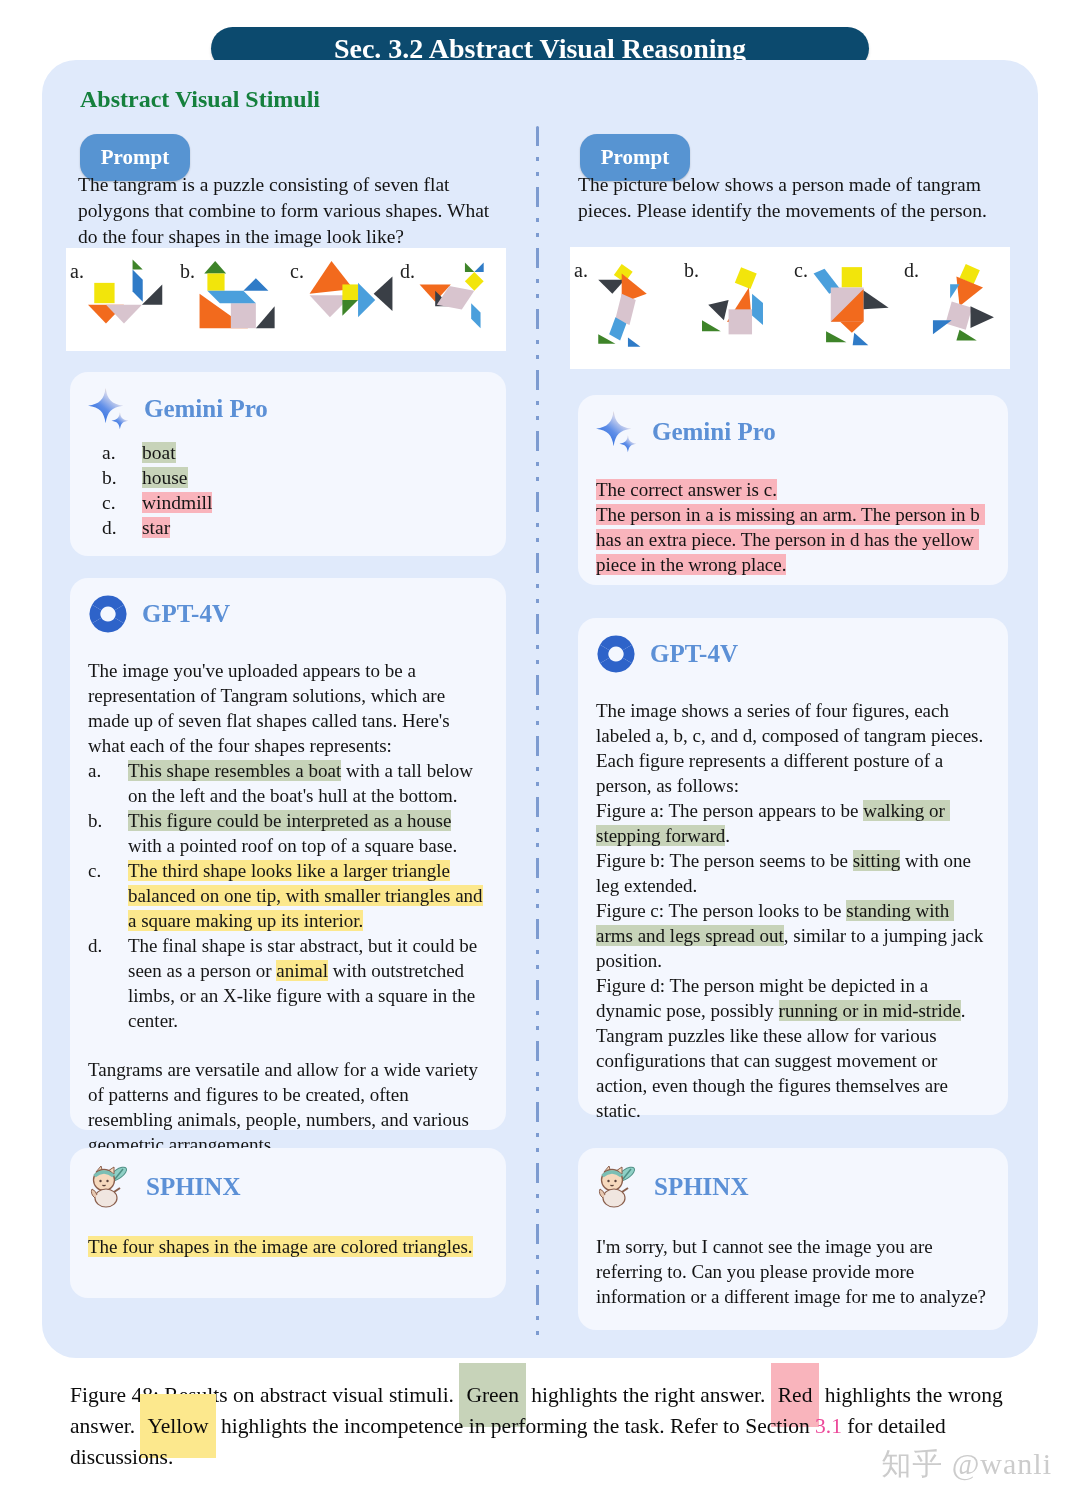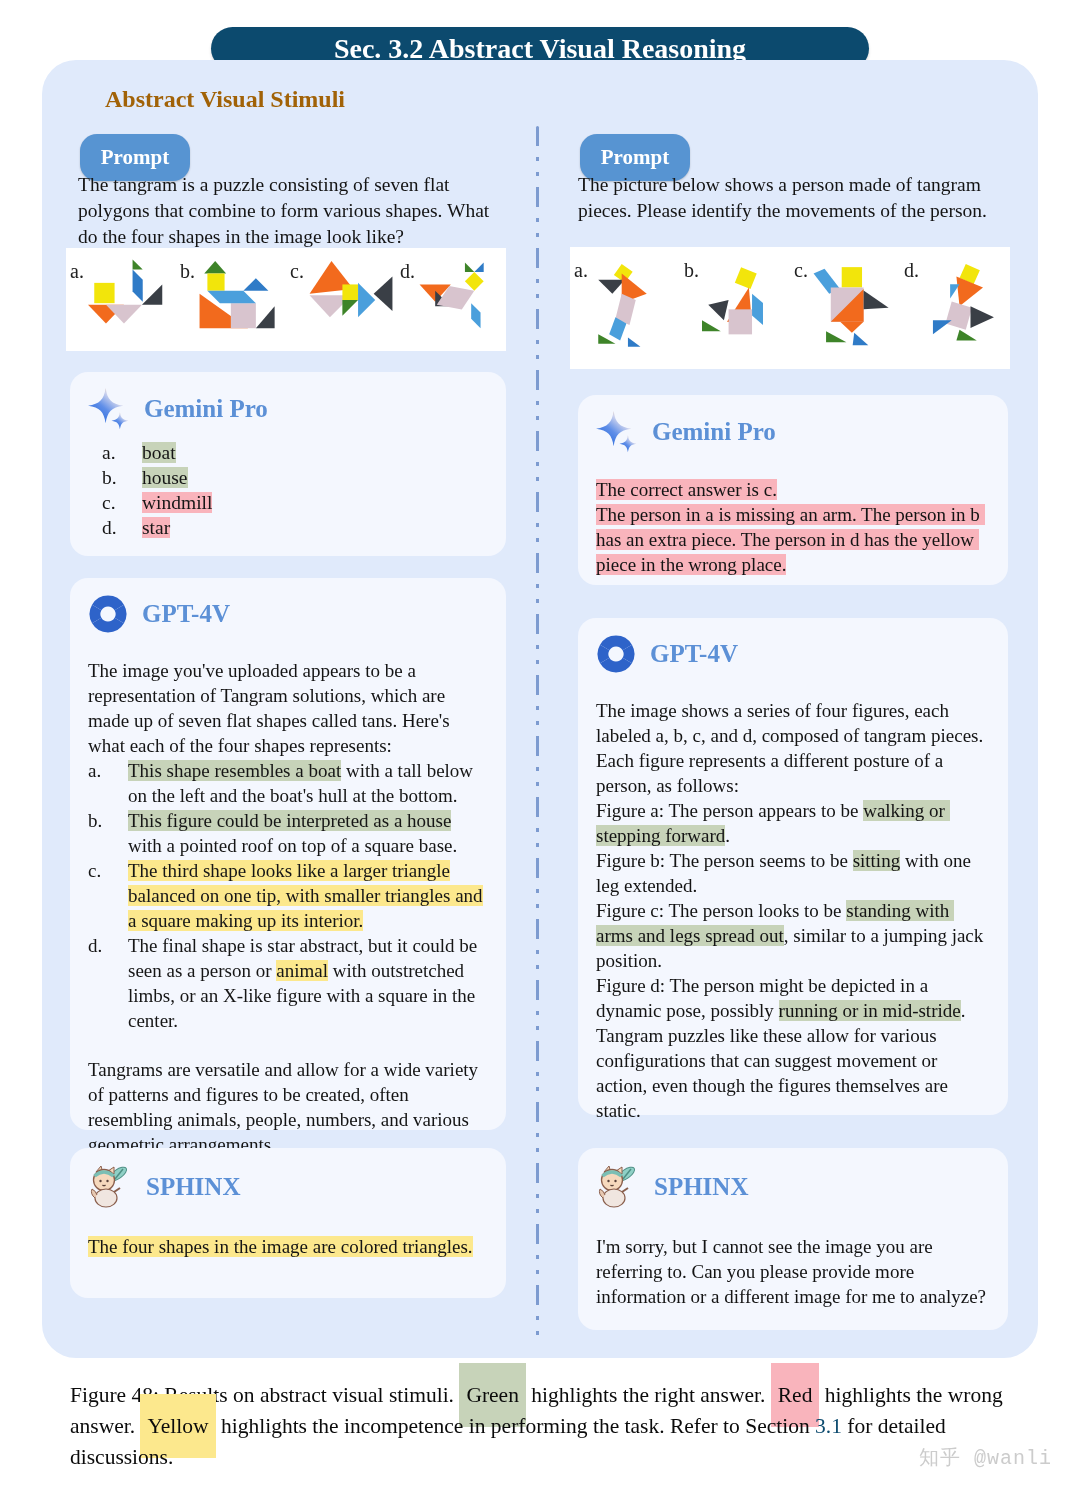--- a/index.html
+++ b/index.html
@@ -2,21 +2,21 @@
 <html><head>
 <meta charset="utf-8">
 <style>
   html,body{margin:0;padding:0;background:#ffffff;}
   .page{position:relative;width:1080px;height:1506px;background:#ffffff;overflow:hidden;
         font-family:"Liberation Serif",serif;color:#161616;}
   .title-pill{position:absolute;left:50%;transform:translateX(-50%);top:27px;width:658px;height:43px;
         background:#0c4a6e;border-radius:22px;display:flex;align-items:center;justify-content:center;
         color:#ffffff;font-weight:bold;font-size:28px;box-shadow:0 2px 3px rgba(0,0,0,.15);}
   .main-box{position:absolute;left:42px;top:60px;width:996px;height:1298px;background:#e0eafb;border-radius:34px;}
-  .panel-title{position:absolute;left:38px;top:26px;font-size:24px;font-weight:bold;color:#a16207;margin-left:25px;}
+  .panel-title{position:absolute;left:38px;top:26px;font-size:24px;font-weight:bold;color:#15803d;}
   .divider{position:absolute;left:494px;top:66px;width:3px;height:1212px;border-radius:2px;
         background:repeating-linear-gradient(to bottom,#7d9bd0 0 20px,transparent 20px 31px,
         #7d9bd0 31px 35px,transparent 35px 46px,#7d9bd0 46px 50px,transparent 50px 61px);}
   .prompt-pill{position:absolute;width:110px;height:47px;background:#5794d2;border-radius:17px;
         display:flex;align-items:center;justify-content:center;color:#fff;font-weight:bold;font-size:21px;
         box-shadow:0 1px 2px rgba(0,0,0,.2);}
   .prompt-text{position:absolute;font-size:19.5px;line-height:26px;color:#141414;}
   .strip{position:absolute;background:#ffffff;display:flex;align-items:stretch;}
   .fig{flex:1;position:relative;}
   .fig .flabel{position:absolute;left:4px;top:12px;font-size:20px;color:#222;}
@@ -25,25 +25,25 @@
   .card-head{display:flex;align-items:center;gap:14px;margin-bottom:10px;}
   .model-name{font-size:25px;font-weight:bold;color:#5c90d6;}
   .body-text{font-size:19px;line-height:25px;color:#141414;white-space:pre-wrap;margin-top:24px;}
   .ans-row{display:flex;font-size:19.5px;line-height:25px;margin-left:14px;}
   .ans-letter{width:40px;flex:none;}
   .hang{position:relative;padding-left:40px;font-size:19px;line-height:25px;}
   .hang .ans-letter{position:absolute;left:0;top:0;width:40px;}
   .hl-green{background:#c7d3b9;}
   .hl-red{background:#f9b4bc;}
   .hl-yellow{background:#fce88d;}
-  .hl-ref{color:#0c4a6e;}
+  .hl-ref{color:#ec4899;}
   .caption{position:absolute;left:70px;top:1380px;width:952px;font-size:21.5px;line-height:31px;color:#0b0b0b;}
   .caption .hl-green,.caption .hl-red,.caption .hl-yellow{padding:20px 7px;}
-  .watermark{position:absolute;right:28px;top:1444px;font-size:20px;color:#cccccc;
-        font-family:Liberation Mono, monospace;letter-spacing:1px;}
+  .watermark{position:absolute;right:28px;top:1444px;font-size:30px;color:#cccccc;
+        font-family:Liberation Serif, serif;letter-spacing:1px;}
 </style>
 </head>
 <body>
 
 <div class="page">
 
   <div class="title-pill">
     <span>Sec. 3.2 Abstract Visual Reasoning</span>
   </div>
 

